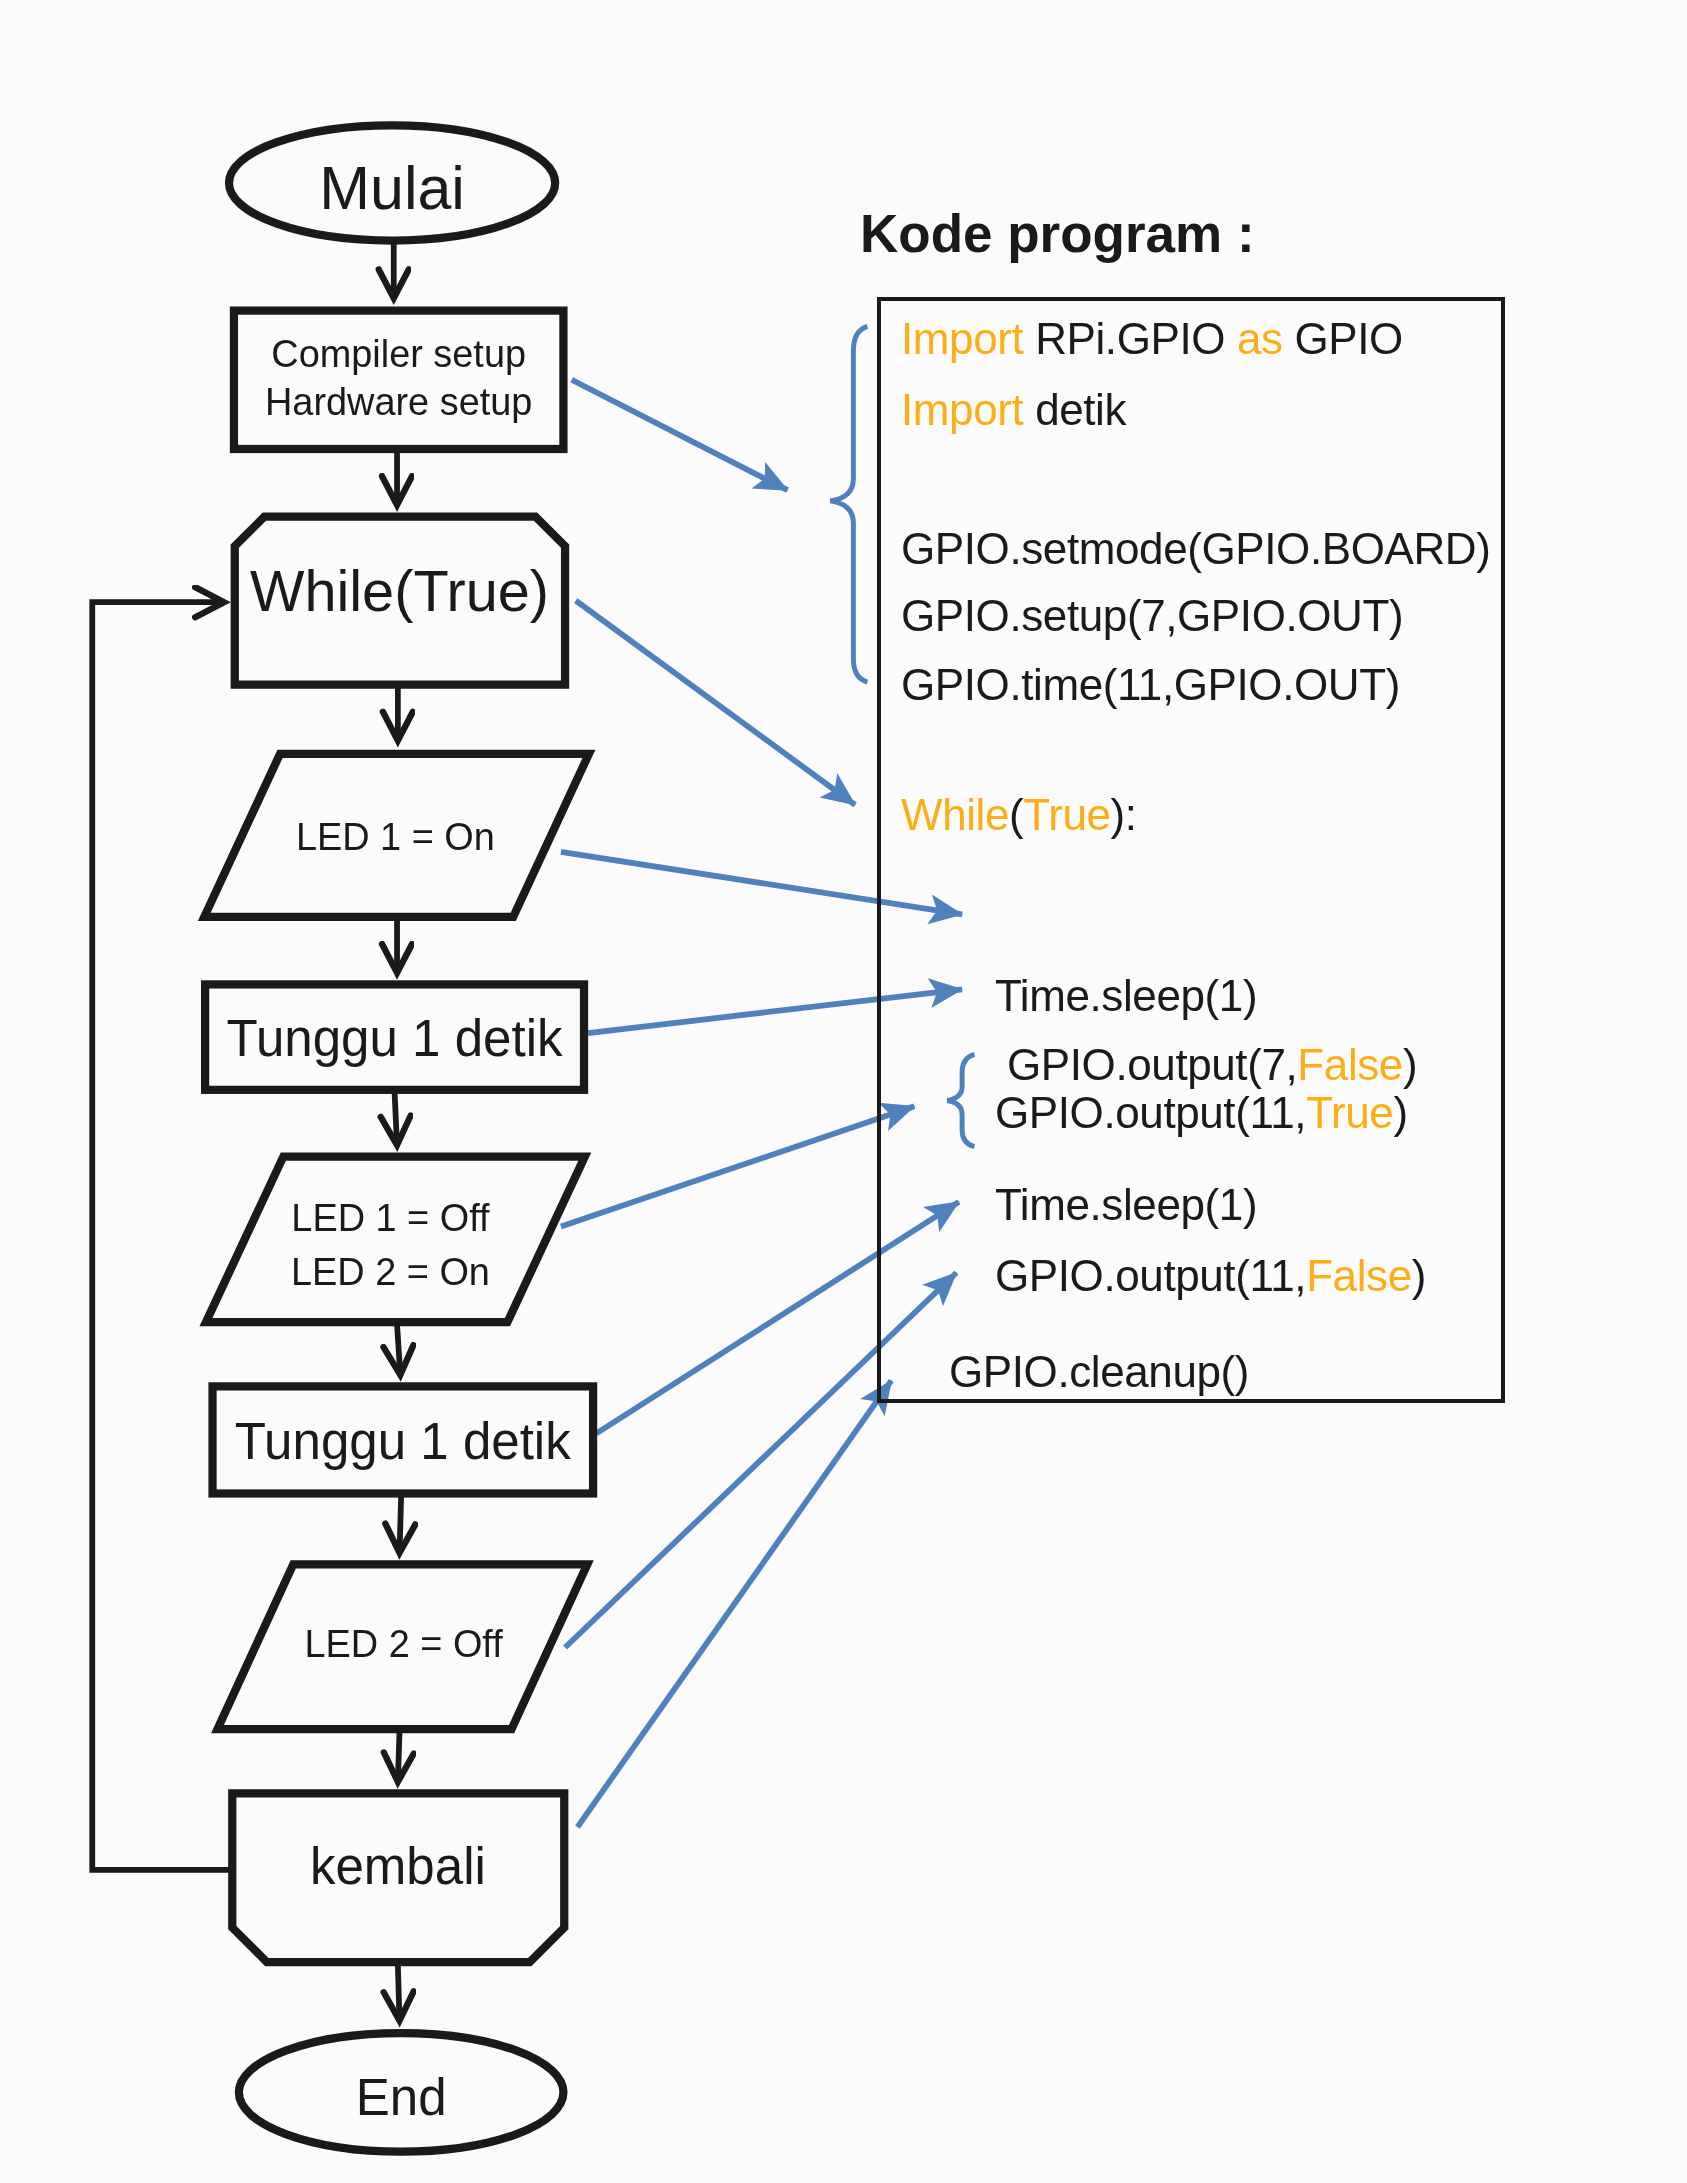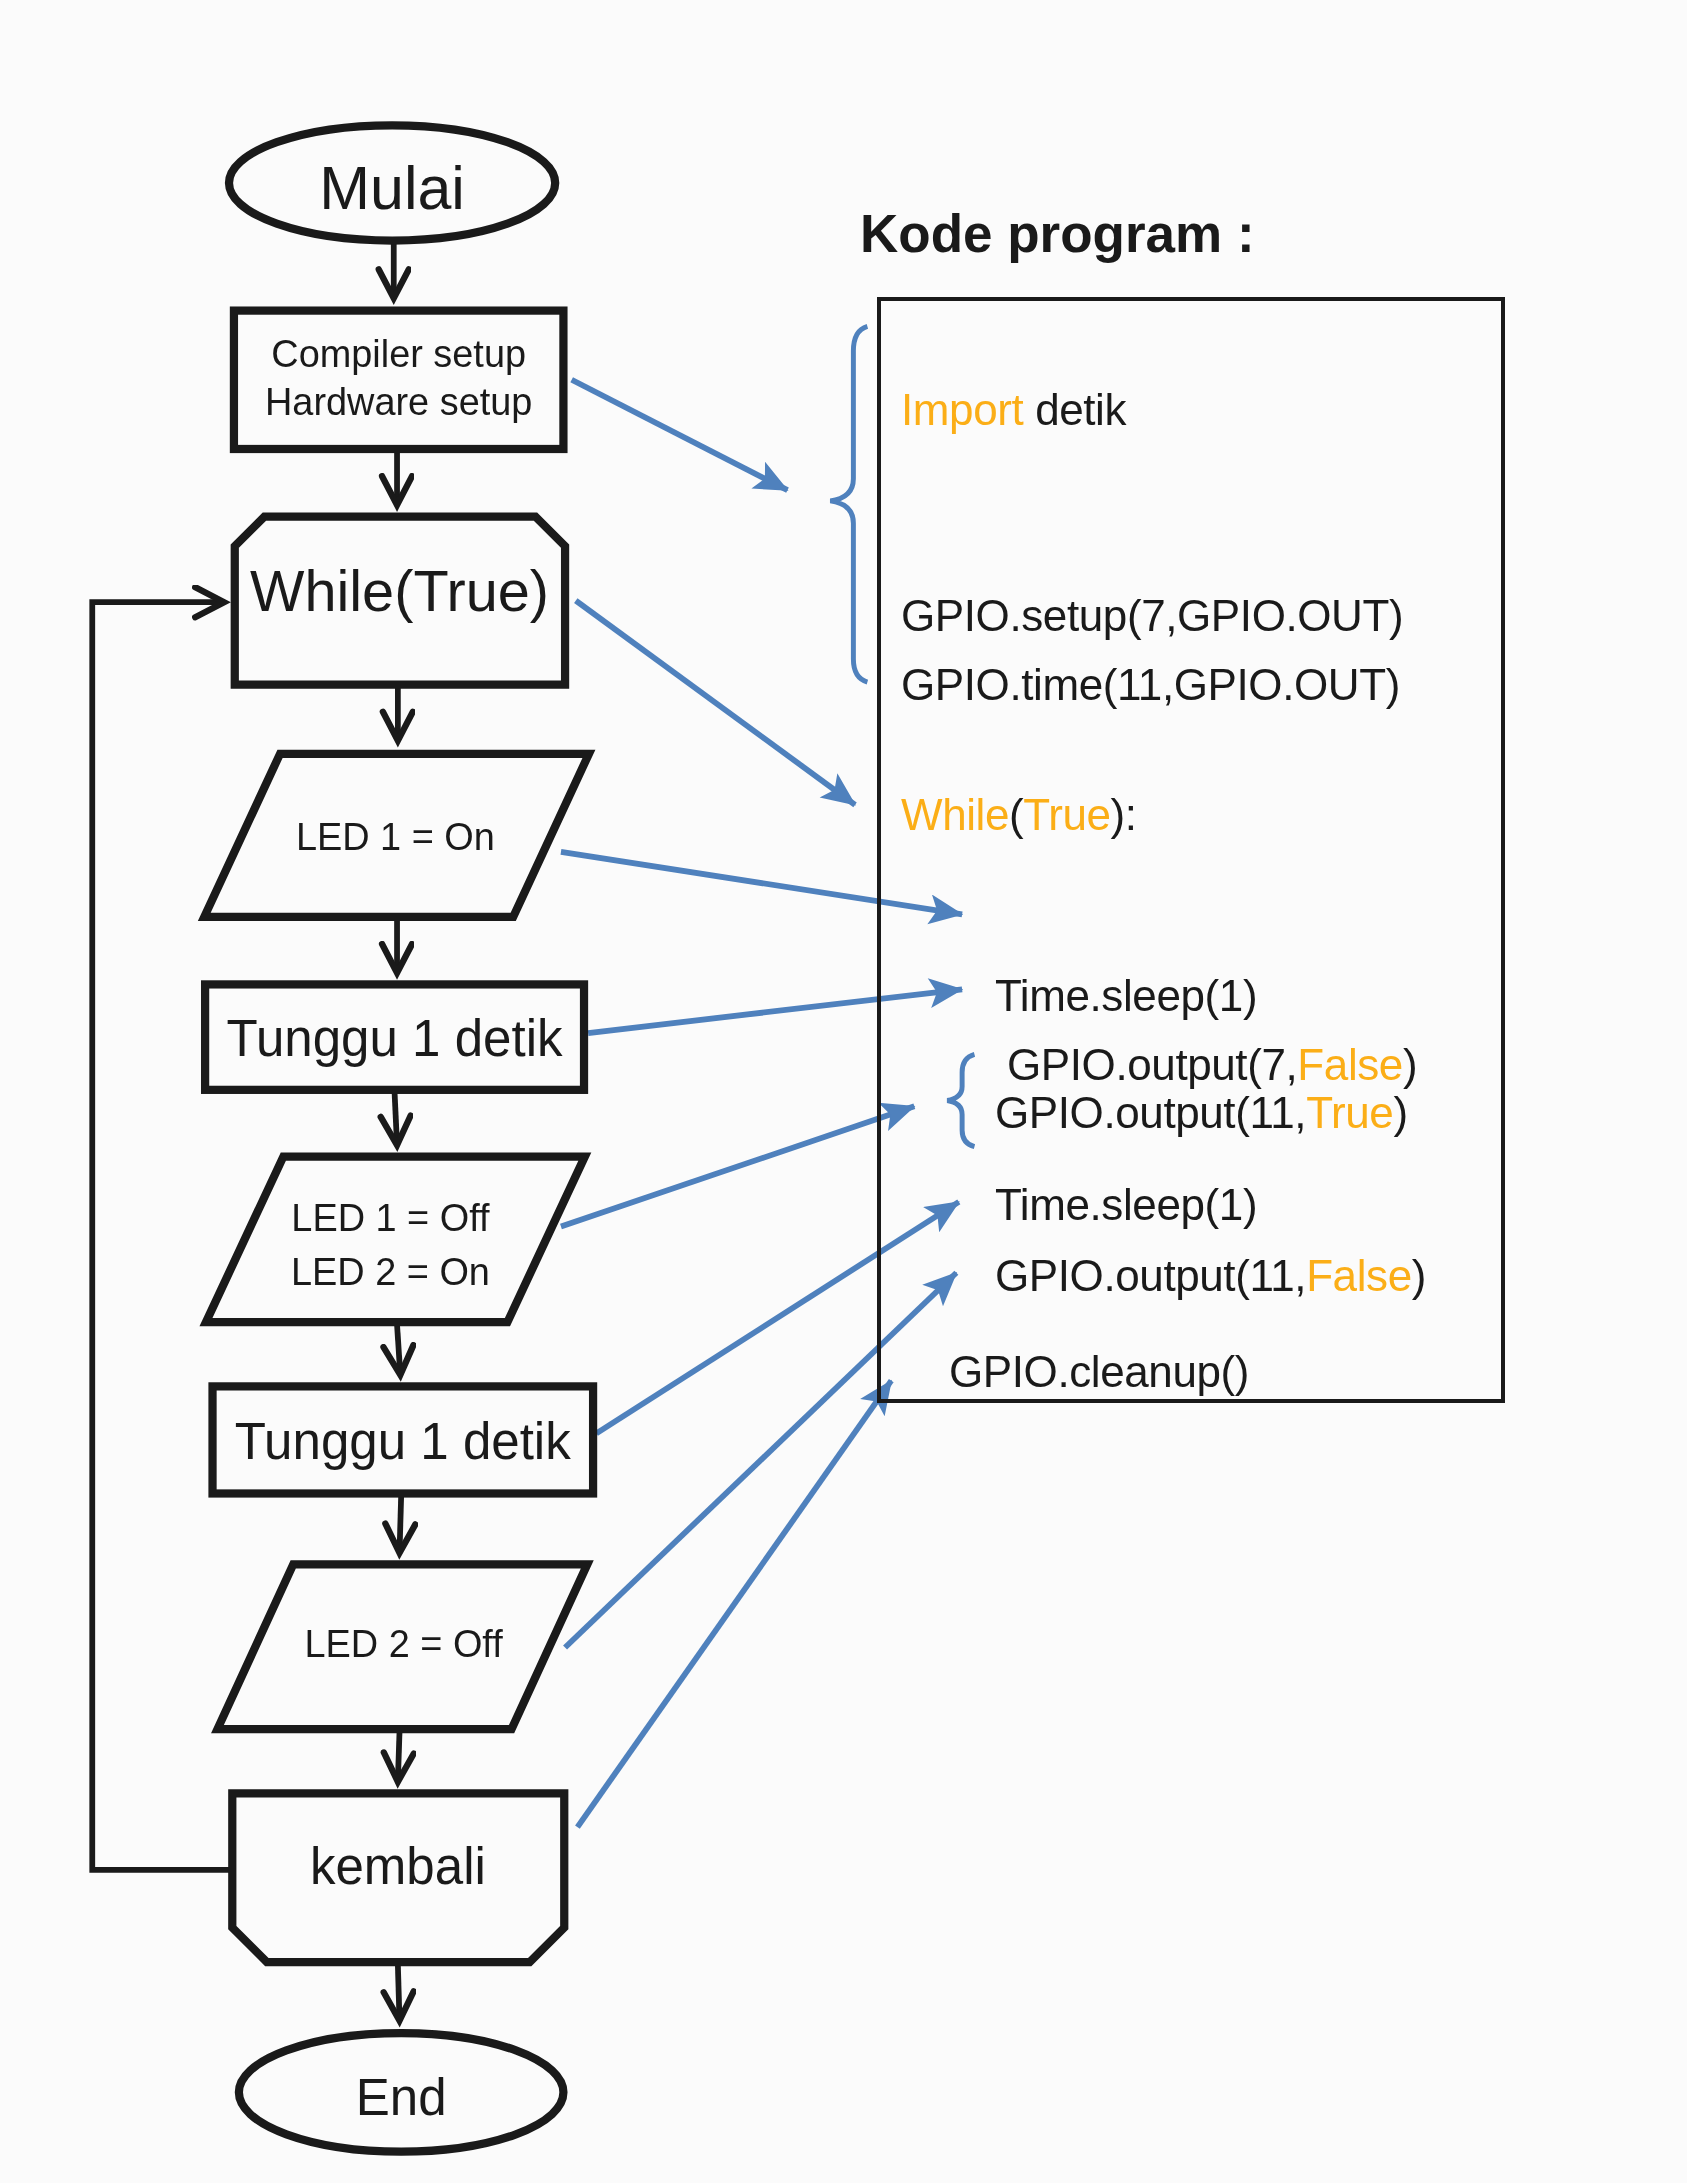--- a/index.html
+++ b/index.html
@@ -103,21 +103,23 @@
       <polygon class="shape" points="282,2177 685,2177 685,2340 643,2382 324,2382 282,2340" stroke-width="10"></polygon>
       <text class="node-text" x="483" y="2266" font-size="62">kembali</text>
 
       <ellipse class="shape" cx="487" cy="2540" rx="197" ry="72" stroke-width="10"></ellipse>
       <text class="node-text" x="487" y="2546" font-size="62">End</text>
     </g>
   </svg>
 
   <div class="panel-heading">Kode program :</div>
   <div class="code-panel">
+      <div class="code-line" style="top: 38px; left: 20px;"><span class="kw">Import </span><span class="tx">RPi.GPIO </span><span class="kw">as </span><span class="tx">GPIO</span></div>
       <div class="code-line" style="top: 109px; left: 20px;"><span class="kw">Import </span><span class="tx">detik</span></div>
+      <div class="code-line" style="top: 248px; left: 20px;"><span class="tx">GPIO.setmode(GPIO.BOARD)</span></div>
       <div class="code-line" style="top: 315px; left: 20px;"><span class="tx">GPIO.setup(7,GPIO.OUT)</span></div>
       <div class="code-line" style="top: 384px; left: 20px;"><span class="tx">GPIO.time(11,GPIO.OUT)</span></div>
       <div class="code-line" style="top: 514px; left: 20px;"><span class="kw">While</span><span class="tx">(</span><span class="kw">True</span><span class="tx">):</span></div>
       <div class="code-line" style="top: 695px; left: 114px;"><span class="tx">Time.sleep(1)</span></div>
       <div class="code-line" style="top: 764px; left: 114px; margin-left: 12px;"><span class="tx">GPIO.output(7,</span><span class="kw">False</span><span class="tx">)</span></div>
       <div class="code-line" style="top: 812px; left: 114px;"><span class="tx">GPIO.output(11,</span><span class="kw">True</span><span class="tx">)</span></div>
       <div class="code-line" style="top: 904px; left: 114px;"><span class="tx">Time.sleep(1)</span></div>
       <div class="code-line" style="top: 975px; left: 114px;"><span class="tx">GPIO.output(11,</span><span class="kw">False</span><span class="tx">)</span></div>
       <div class="code-line" style="top: 1071px; left: 20px; margin-left: 48px;"><span class="tx">GPIO.cleanup()</span></div>
     </div>

